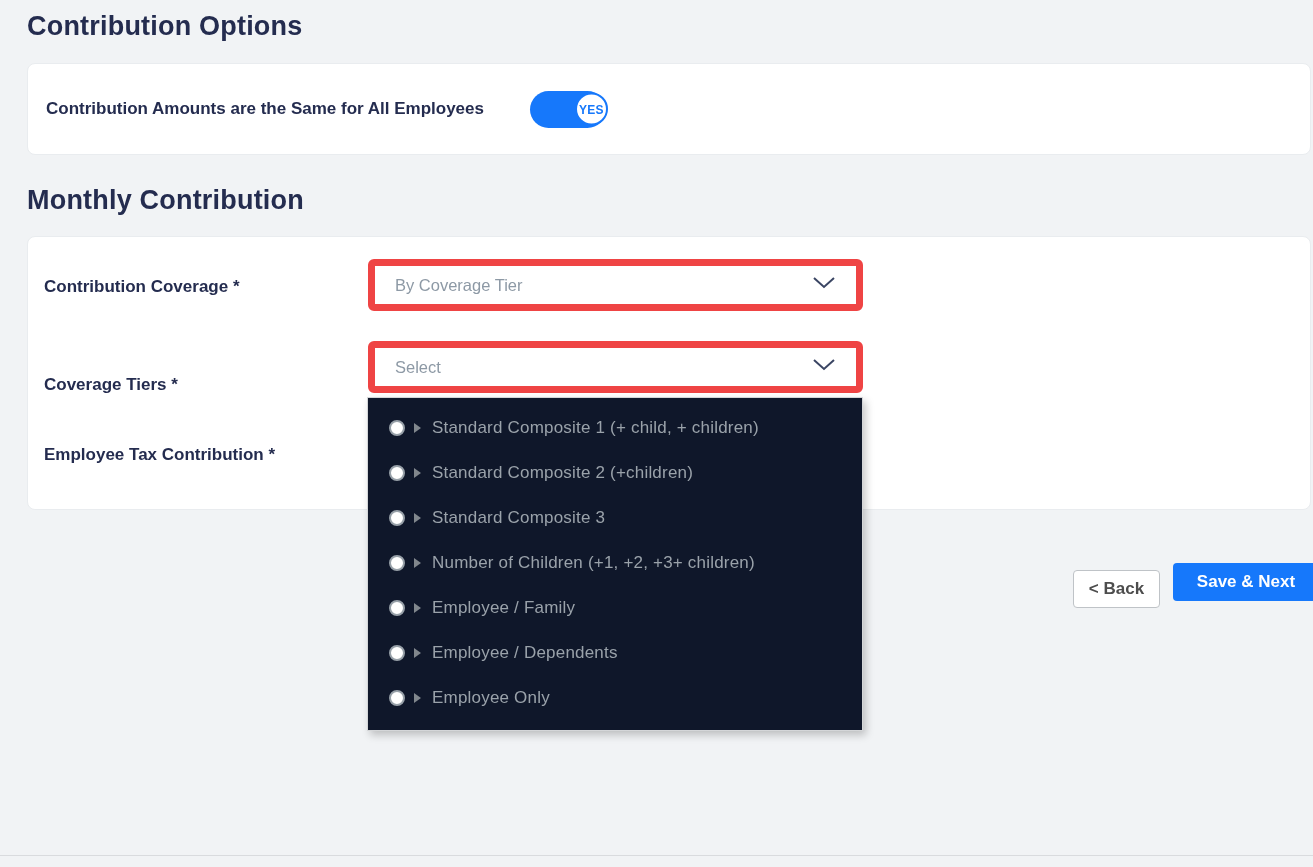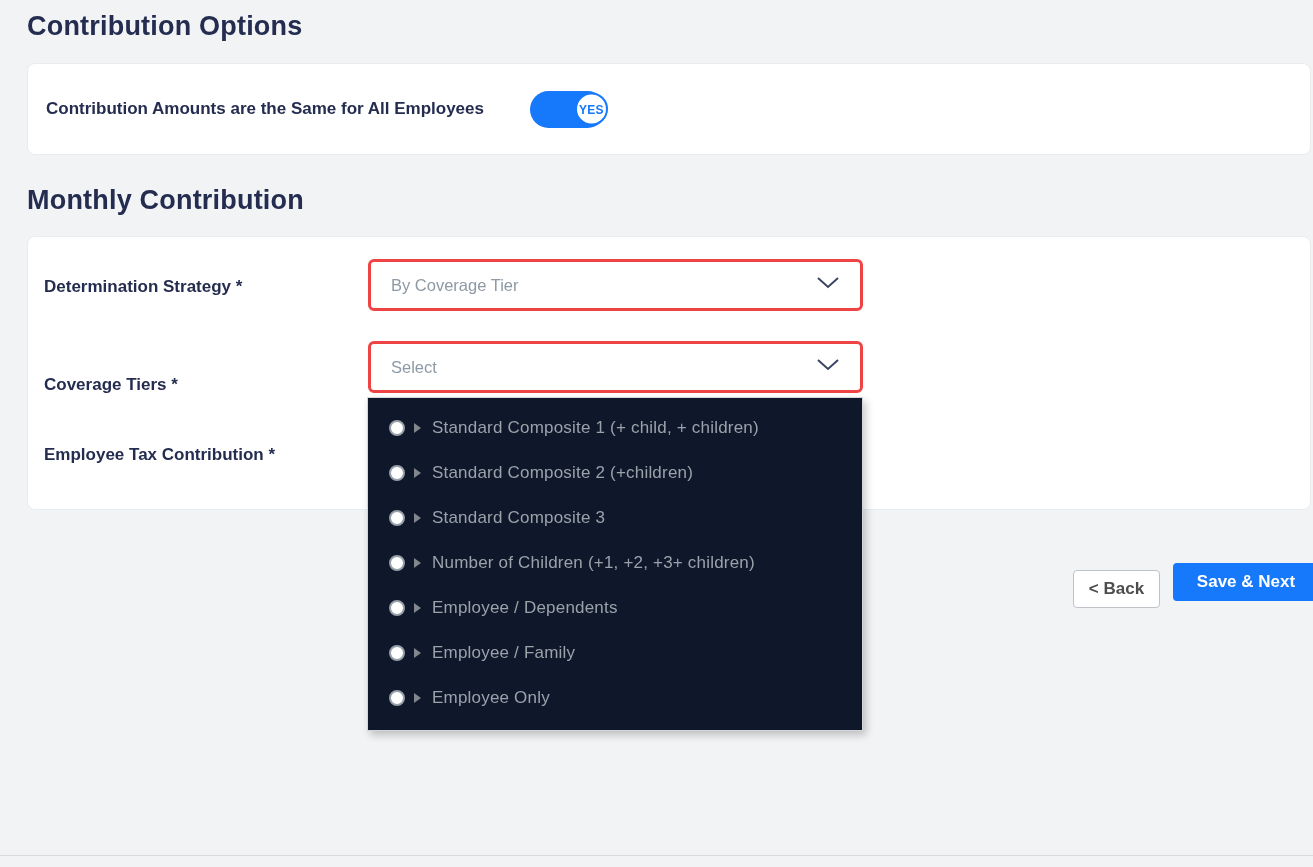--- a/index.html
+++ b/index.html
@@ -81,21 +81,21 @@
   }
   #label-contribution-strategy { top: 40px; }
   #label-coverage-tiers { top: 138px; }
   #label-employee-tax { top: 208px; }
 
   .select-box {
     position: absolute;
     left: 340px;
     width: 495px; height: 52px;
     background: #ffffff;
-    border: 3px solid #ef4444;
+    border: 7px solid #ef4444;
     border-radius: 6px;
     box-sizing: border-box;
     display: flex; align-items: center;
     padding: 0 20px;
     cursor: pointer;
   }
   #select-contribution-strategy { top: 22px; }
   #select-coverage-tiers { top: 104px; }
   .select-value {
     color: #8d99a5;
@@ -192,21 +192,21 @@
       <div class="toggle">
         <div class="toggle-knob">YES</div>
       </div>
     </div>
   </div>
 
   <h1 class="section-title" id="title-monthly-contribution">Monthly Contribution</h1>
 
   <div class="card" id="card-monthly-contribution">
 
-    <span class="field-label" id="label-contribution-strategy">Determination Strategy *</span>
+    <span class="field-label" id="label-contribution-strategy">Contribution Coverage *</span>
     <div class="select-box" id="select-contribution-strategy">
       <span class="select-value">By Coverage Tier</span>
       <span class="chevron">
         <svg width="24" height="14" viewBox="0 0 24 14">
           <polyline points="2,2 12,11 22,2" fill="none" stroke="#3a4563" stroke-width="2"></polyline>
         </svg>
       </span>
     </div>
 
     <span class="field-label" id="label-coverage-tiers">Coverage Tiers *</span>
@@ -244,32 +244,32 @@
 
     <div class="dropdown-item">
       <span class="radio-circle"></span>
       <span class="caret-right"></span>
       <span class="dropdown-item-label">Number of Children (+1, +2, +3+ children)</span>
     </div>
 
     <div class="dropdown-item">
       <span class="radio-circle"></span>
       <span class="caret-right"></span>
+      <span class="dropdown-item-label">Employee / Family</span>
+    </div>
+
+    <div class="dropdown-item">
+      <span class="radio-circle"></span>
+      <span class="caret-right"></span>
       <span class="dropdown-item-label">Employee / Dependents</span>
     </div>
 
     <div class="dropdown-item">
       <span class="radio-circle"></span>
       <span class="caret-right"></span>
-      <span class="dropdown-item-label">Employee / Family</span>
-    </div>
-
-    <div class="dropdown-item">
-      <span class="radio-circle"></span>
-      <span class="caret-right"></span>
       <span class="dropdown-item-label">Employee Only</span>
     </div>
 
   </div>
 
   <button class="btn" id="btn-back">&lt; Back</button>
 
   <button class="btn" id="btn-save-next">Save &amp; Next</button>
 
   <div class="bottom-divider"></div>

